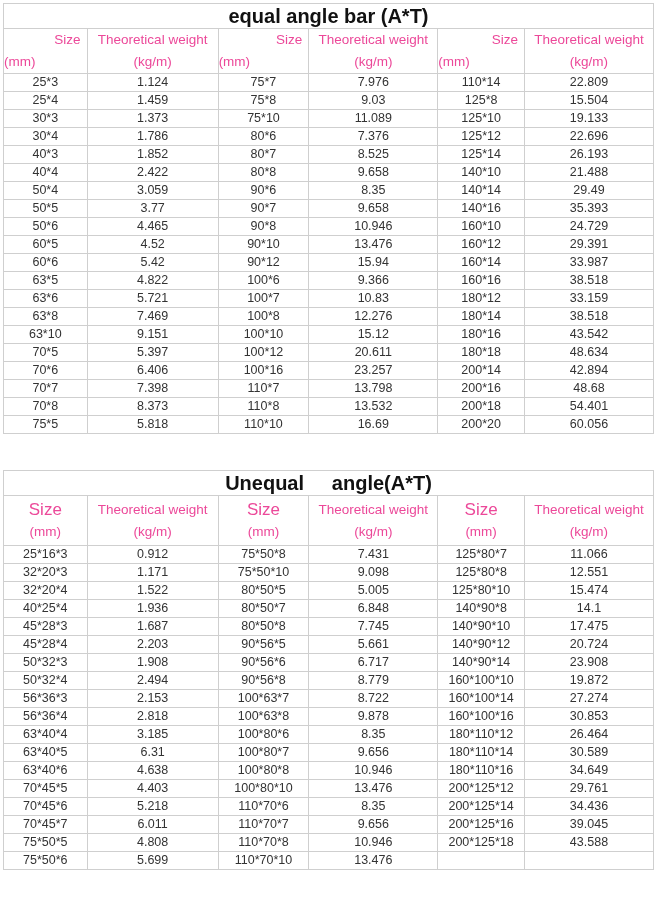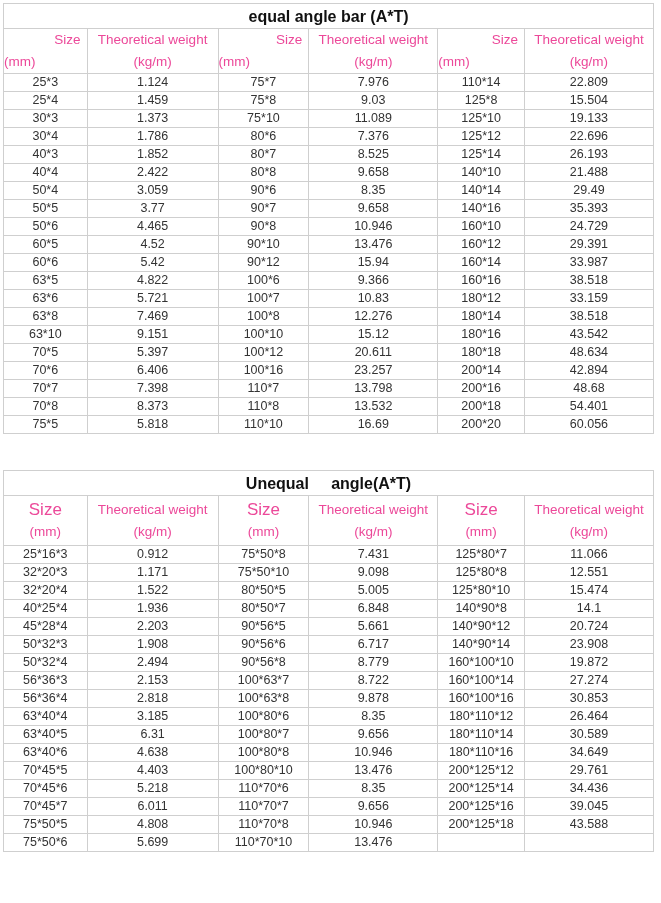--- a/index.html
+++ b/index.html
@@ -1,20 +1,20 @@
 <!DOCTYPE html>
 <html><head>
 <meta charset="utf-8">
 <style>
   html, body { margin:0; padding:0; background:#ffffff; }
   body { width:661px; height:903px; overflow:hidden; position:relative;
          font-family:"Liberation Sans", sans-serif; color:#333; }
   table { border-collapse:collapse; position:absolute; left:3px; table-layout:fixed; width:651px; }
   td { border:1px solid #cfcfcf; padding:0; text-align:center; font-size:12.5px; line-height:17px; height:17px; white-space:nowrap; overflow:hidden; }
-  .title td { font-weight:bold; font-size:16px; color:#111; height:24px; }
+  .title td { font-weight:bold; font-size:20px; color:#111; height:24px; }
   .hdr td { font-size:13.5px; line-height:22px; color:#ec4899; height:44px; }
   .hdr .sz { text-align:right; padding-right:6px; }
   .hdr2 td { height:49px; }
   .hdr2 .big { font-size:17px; }
   #t1 { top:3px; }
   #t2 { top:470px; }
   .c0 { width:83px; } .c1 { width:130px; } .c2 { width:90px; } .c3 { width:128px; } .c4 { width:86px; } .c5 { width:128px; }
   .line1, .line2 { display:block; }
 </style>
 </head>
@@ -287,20 +287,28 @@
       </tr>
       <tr>
         <td>40*25*4</td>
         <td>1.936</td>
         <td>80*50*7</td>
         <td>6.848</td>
         <td>140*90*8</td>
         <td>14.1</td>
       </tr>
       <tr>
+        <td>45*28*3</td>
+        <td>1.687</td>
+        <td>80*50*8</td>
+        <td>7.745</td>
+        <td>140*90*10</td>
+        <td>17.475</td>
+      </tr>
+      <tr>
         <td>45*28*4</td>
         <td>2.203</td>
         <td>90*56*5</td>
         <td>5.661</td>
         <td>140*90*12</td>
         <td>20.724</td>
       </tr>
       <tr>
         <td>50*32*3</td>
         <td>1.908</td>

